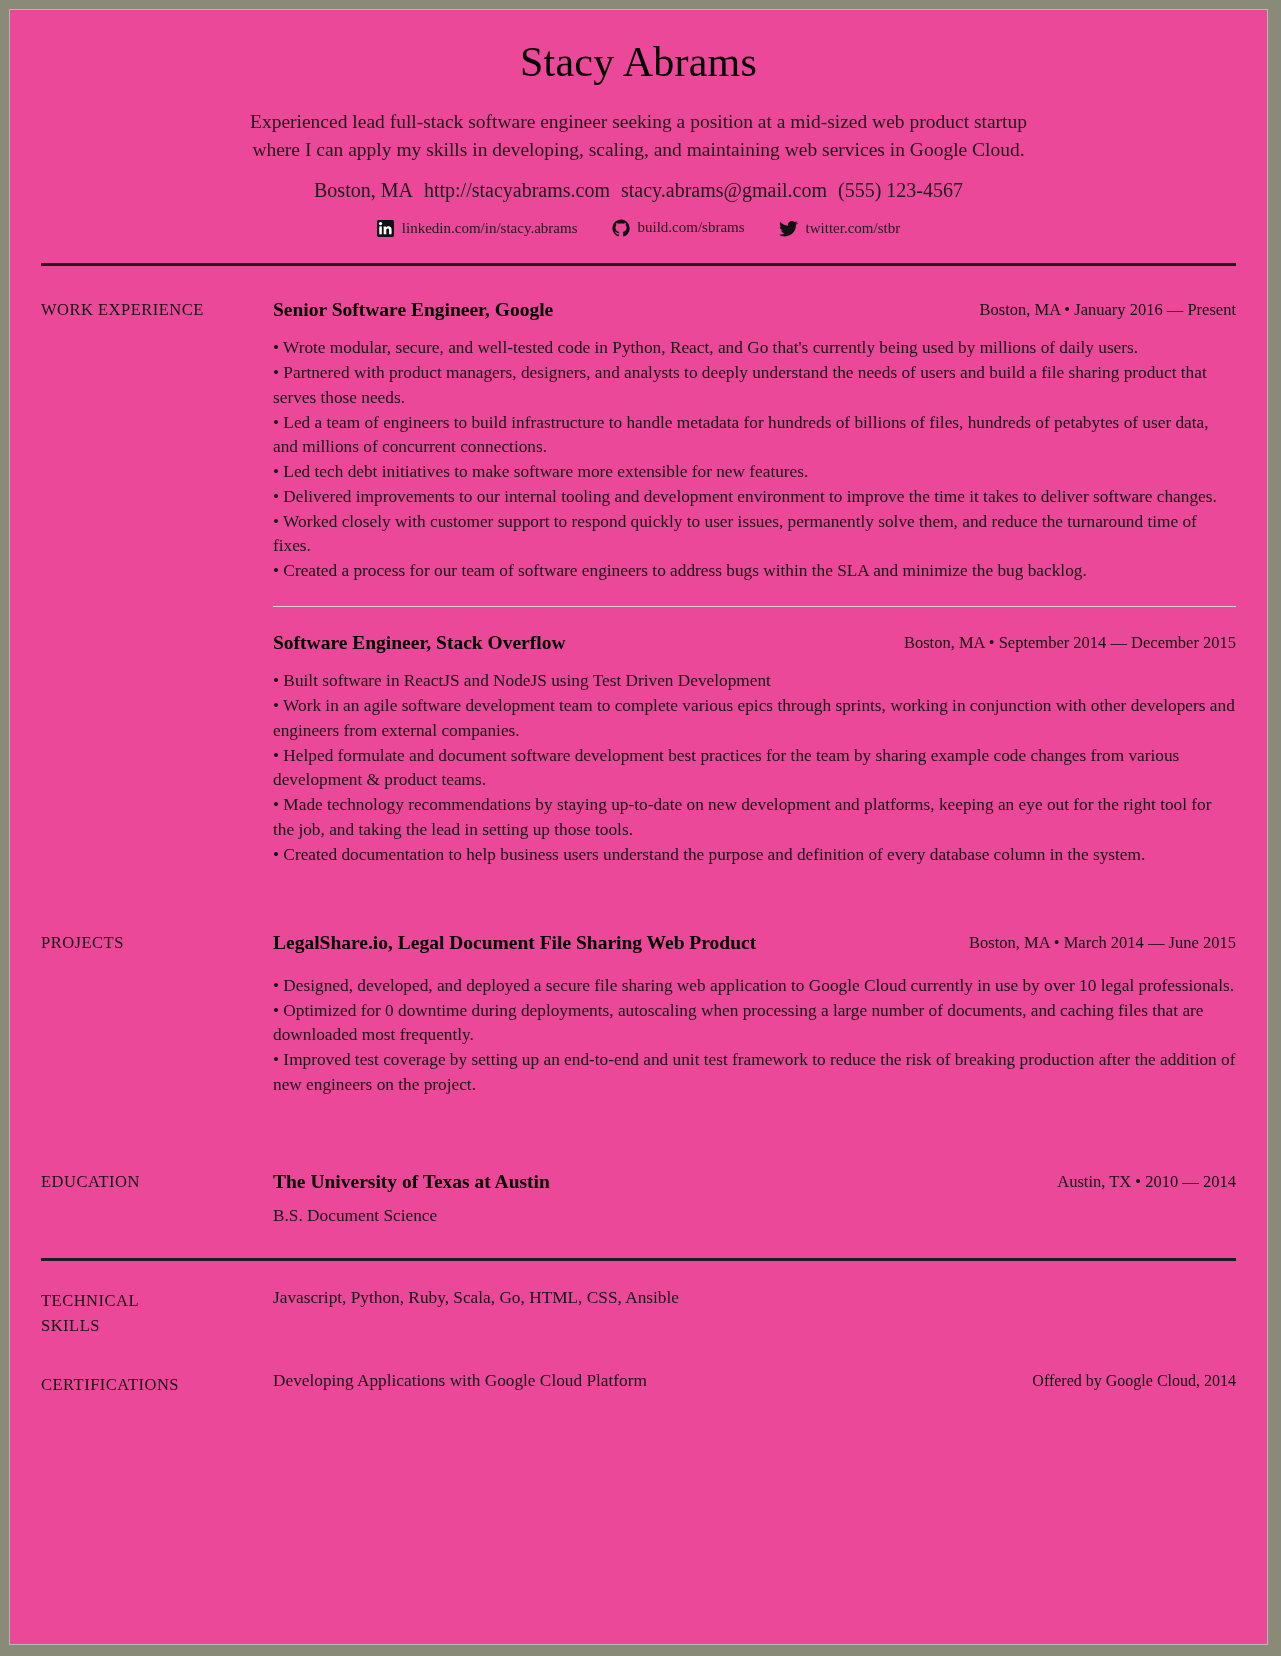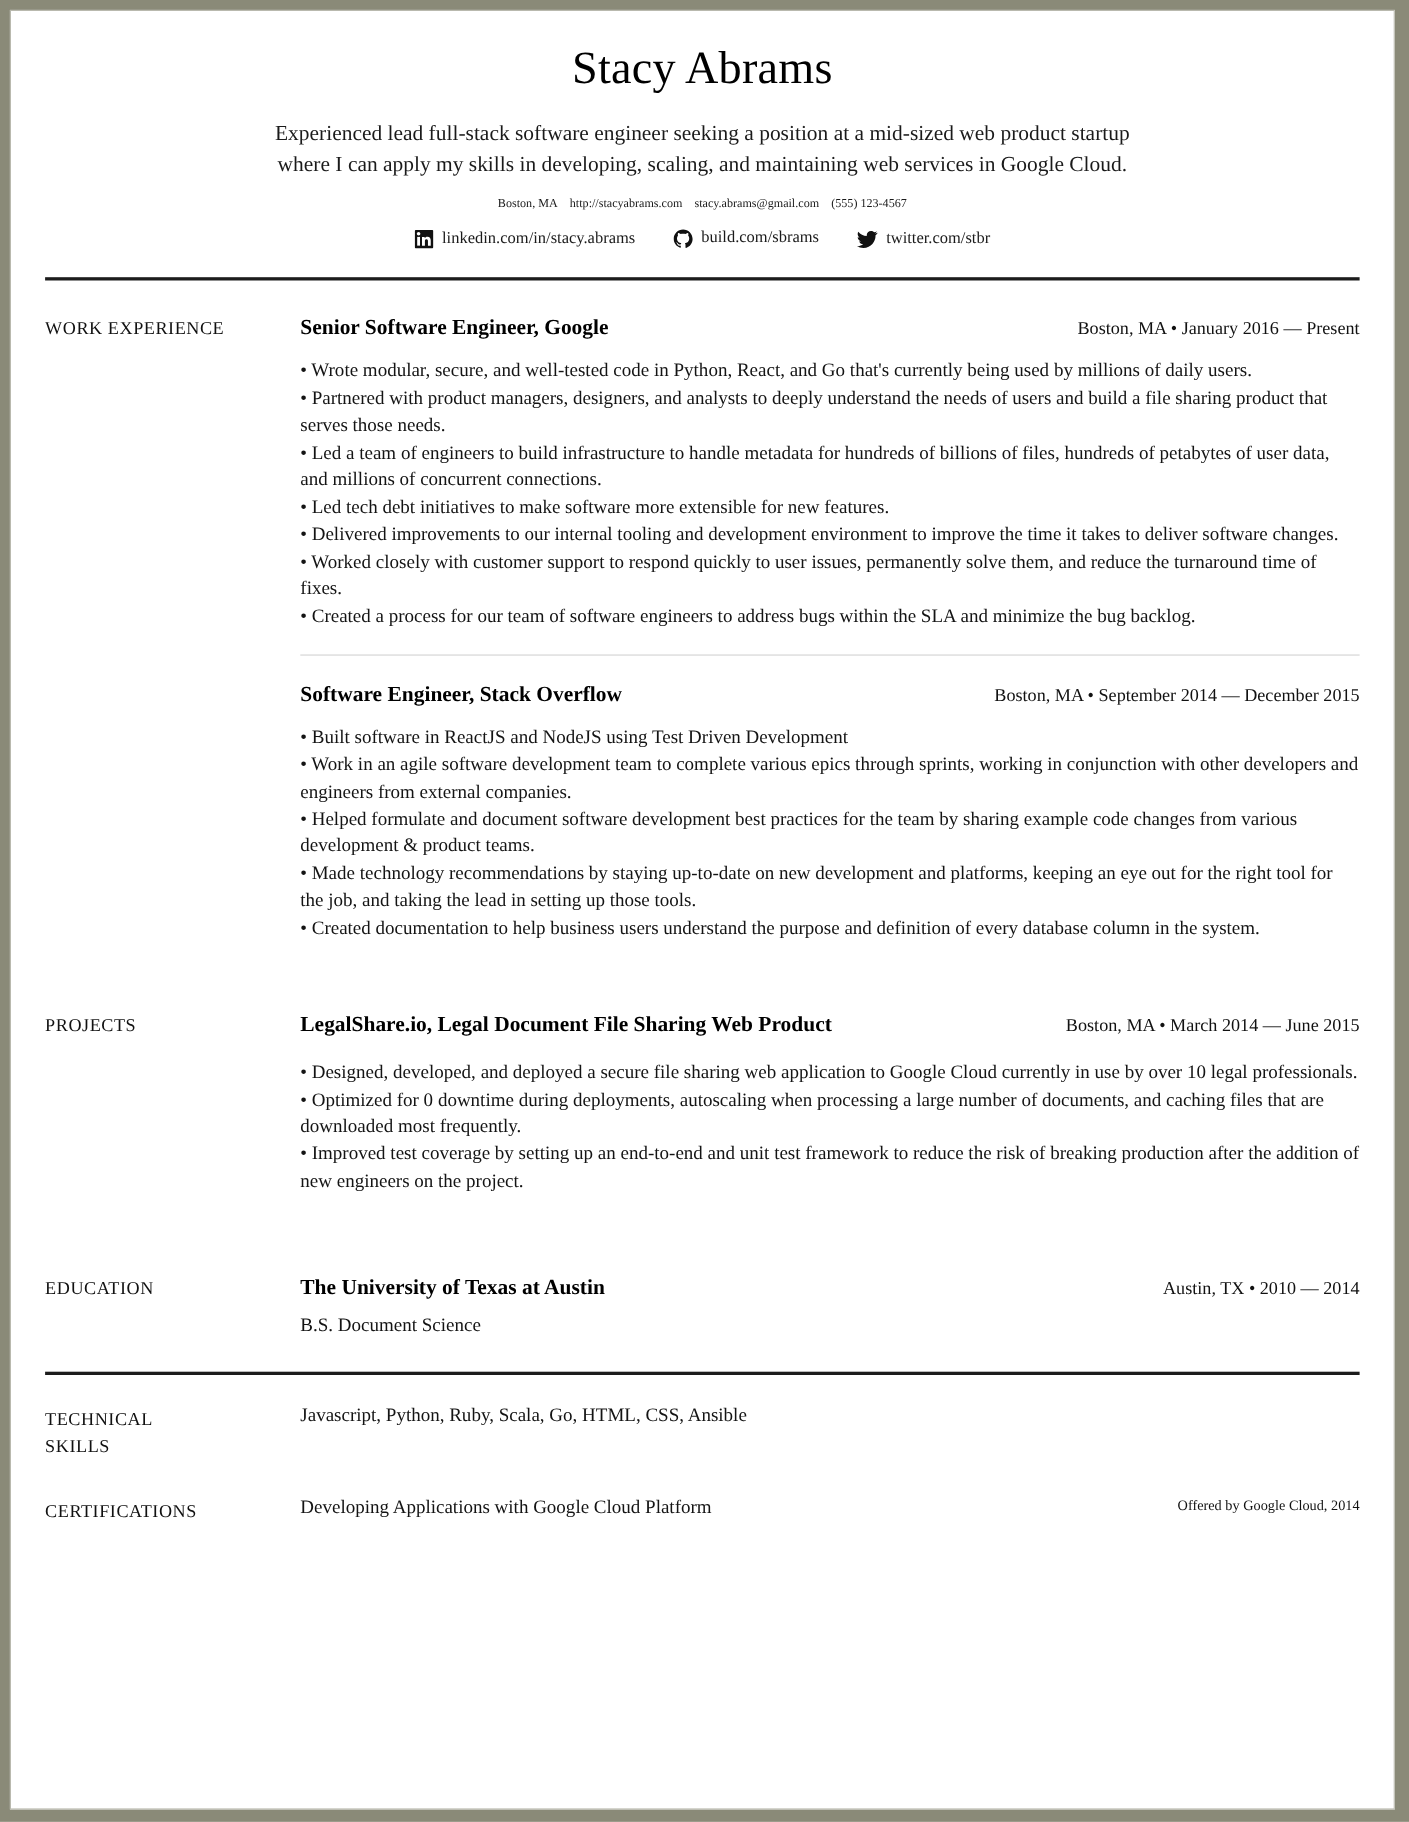--- a/index.html
+++ b/index.html
@@ -12,21 +12,21 @@
     height: 1656px;
     overflow: hidden;
     font-family: "Liberation Serif", "DejaVu Serif", serif;
   }
   .page {
     position: absolute;
     left: 9px;
     top: 9px;
     width: 1259px;
     height: 1636px;
-    background: #ffffff;
+    background: #ec4899;
     border: 1px solid #b9b9ae;
     box-sizing: border-box;
     overflow: hidden;
   }
   .inner {
     position: absolute;
     left: 0;
     top: 0;
     width: 1257px;
     padding: 0;
@@ -47,21 +47,21 @@
   }
   .summary {
     font-size: 19.5px;
     line-height: 1.42;
     color: #1a1a1a;
     margin: 0 auto;
     width: 930px;
   }
   .contact {
     margin-top: 15px;
-    font-size: 11px;
+    font-size: 20px;
     color: #1a1a1a;
     display: flex;
     justify-content: center;
     gap: 11px;
     align-items: baseline;
   }
   .contact span { white-space: nowrap; }
   .socials {
     margin-top: 17px;
     display: flex;
@@ -271,19 +271,19 @@
       <div class="sec-body">
         <div style="font-size:17.3px;color:#141414;padding-top:1px;">Javascript, Python, Ruby, Scala, Go, HTML, CSS, Ansible</div>
       </div>
     </div>
 
     <div class="section" style="margin-top:32px;">
       <div class="sec-label">CERTIFICATIONS</div>
       <div class="sec-body">
         <div class="entry-head">
           <div style="font-size:17.3px;color:#141414;font-weight:normal;">Developing Applications with Google Cloud Platform</div>
-          <div style="font-size:13px;color:#111;white-space:nowrap;padding-top:1px;">Offered by Google Cloud, 2014</div>
+          <div style="font-size:16px;color:#111;white-space:nowrap;padding-top:1px;">Offered by Google Cloud, 2014</div>
         </div>
       </div>
     </div>
 
   </div>
 </div>
 
 </body></html>

